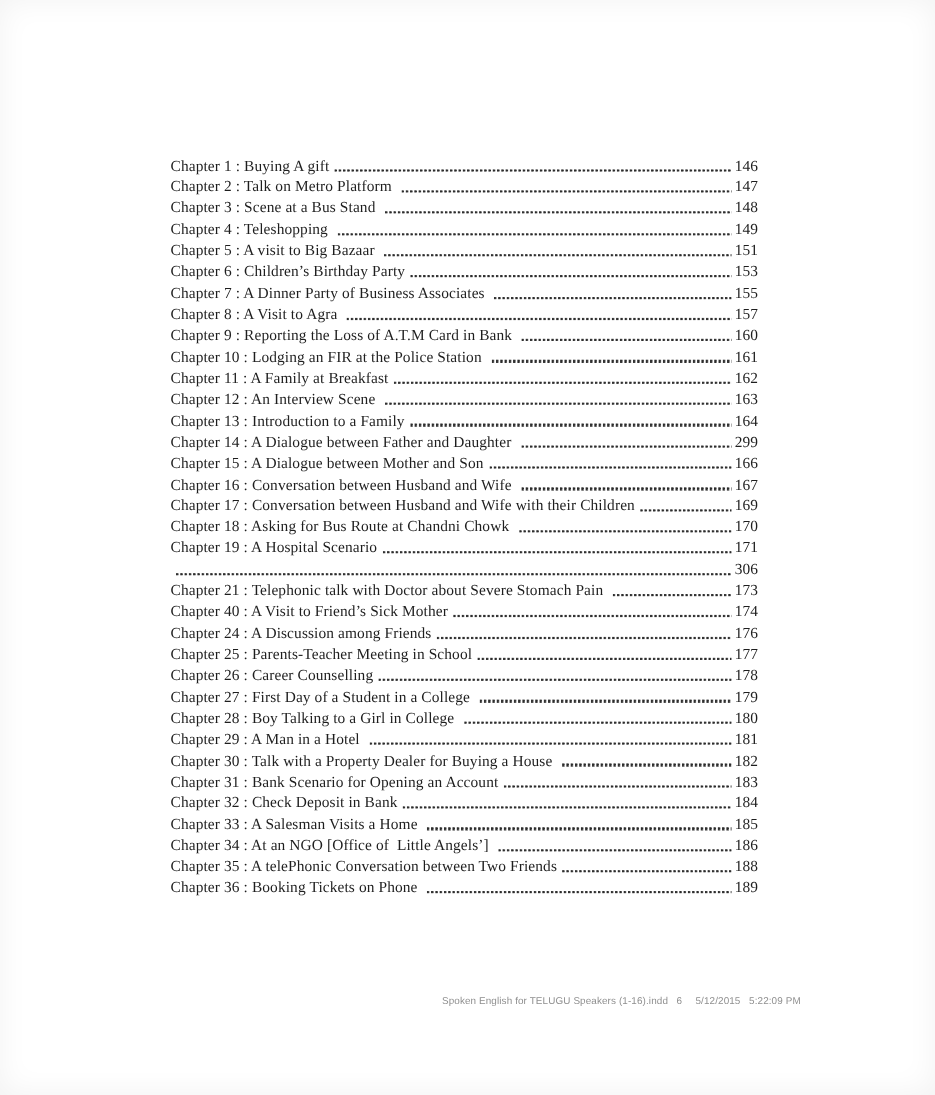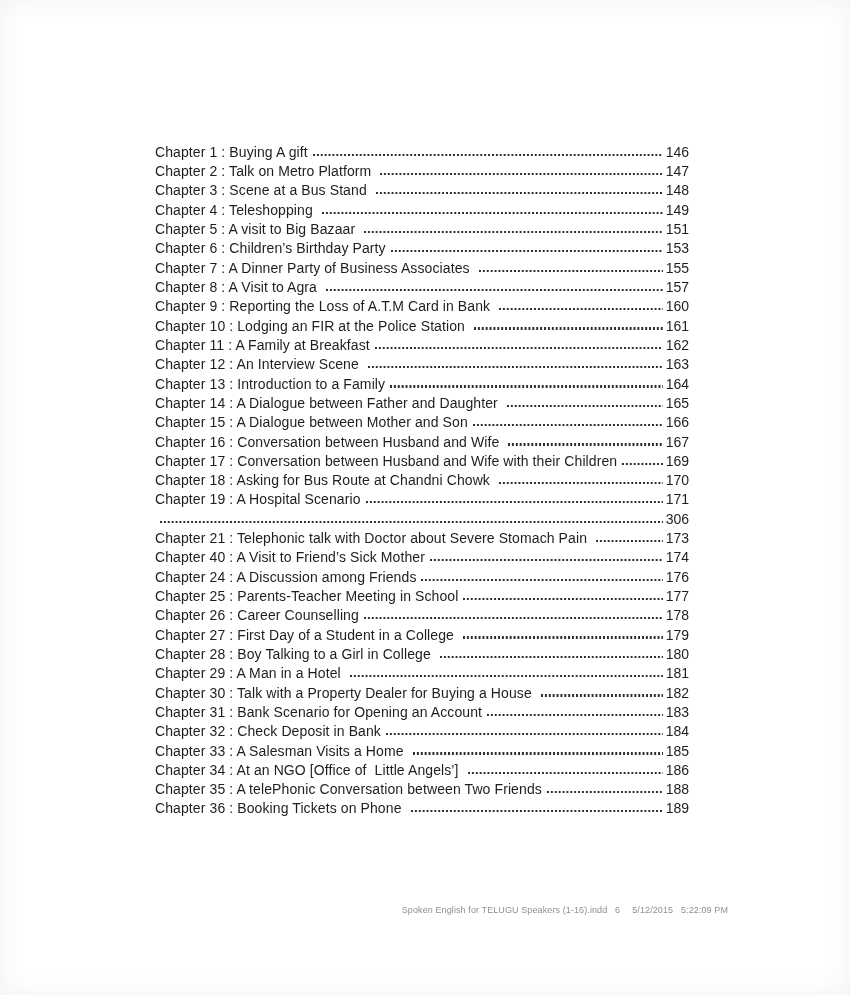--- a/index.html
+++ b/index.html
@@ -14,21 +14,21 @@
     inset: 0;
     background: #ffffff;
     box-shadow: inset 0 0 28px rgba(0,0,0,0.055);
     overflow: hidden;
   }
   .toc {
     position: absolute;
     left: 155px;
     right: 161px;
     top: 140px;
-    font-family: Liberation Sans, sans-serif;
+    font-family: Liberation Serif, serif;
   }
   .toc-row {
     display: flex;
     align-items: flex-end;
     height: 19.32px;
     font-size: 14px;
     color: #1e1e1e;
   }
   .toc-label {
     white-space: pre;
@@ -132,21 +132,21 @@
         <span class="toc-page">163</span>
       </div>
       <div class="toc-row">
         <span class="toc-label">Chapter 13 : Introduction to a Family</span>
         <span class="toc-dots"></span>
         <span class="toc-page">164</span>
       </div>
       <div class="toc-row">
         <span class="toc-label">Chapter 14 : A Dialogue between Father and Daughter </span>
         <span class="toc-dots"></span>
-        <span class="toc-page">165</span>
+        <span class="toc-page">299</span>
       </div>
       <div class="toc-row">
         <span class="toc-label">Chapter 15 : A Dialogue between Mother and Son</span>
         <span class="toc-dots"></span>
         <span class="toc-page">166</span>
       </div>
       <div class="toc-row">
         <span class="toc-label">Chapter 16 : Conversation between Husband and Wife </span>
         <span class="toc-dots"></span>
         <span class="toc-page">167</span>

